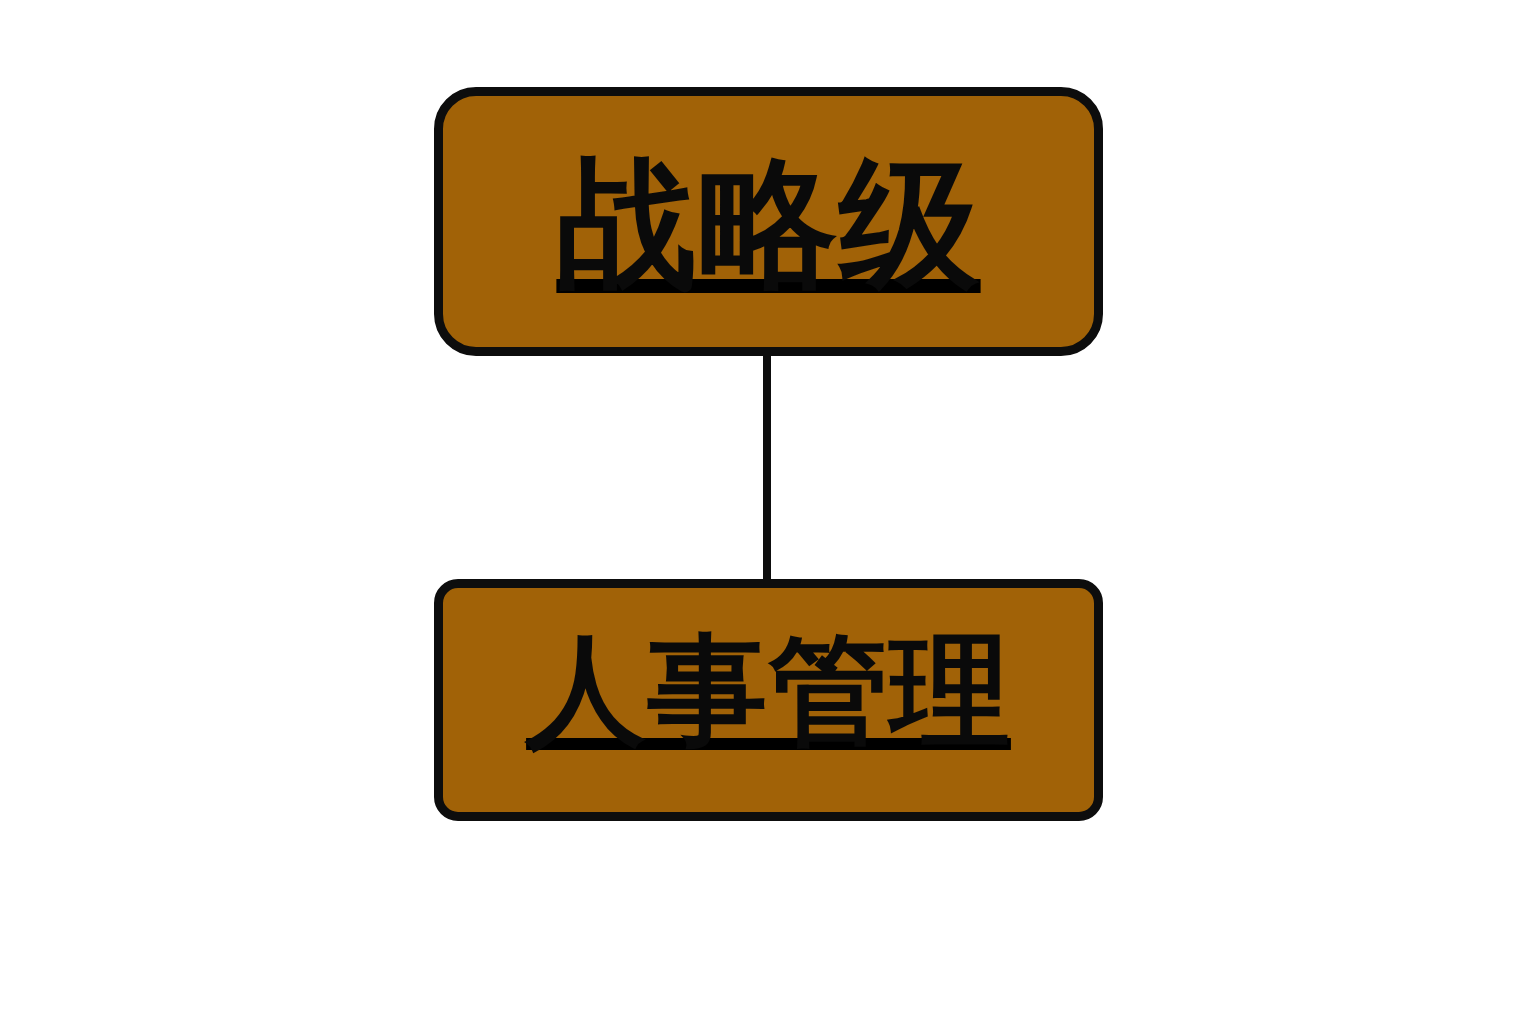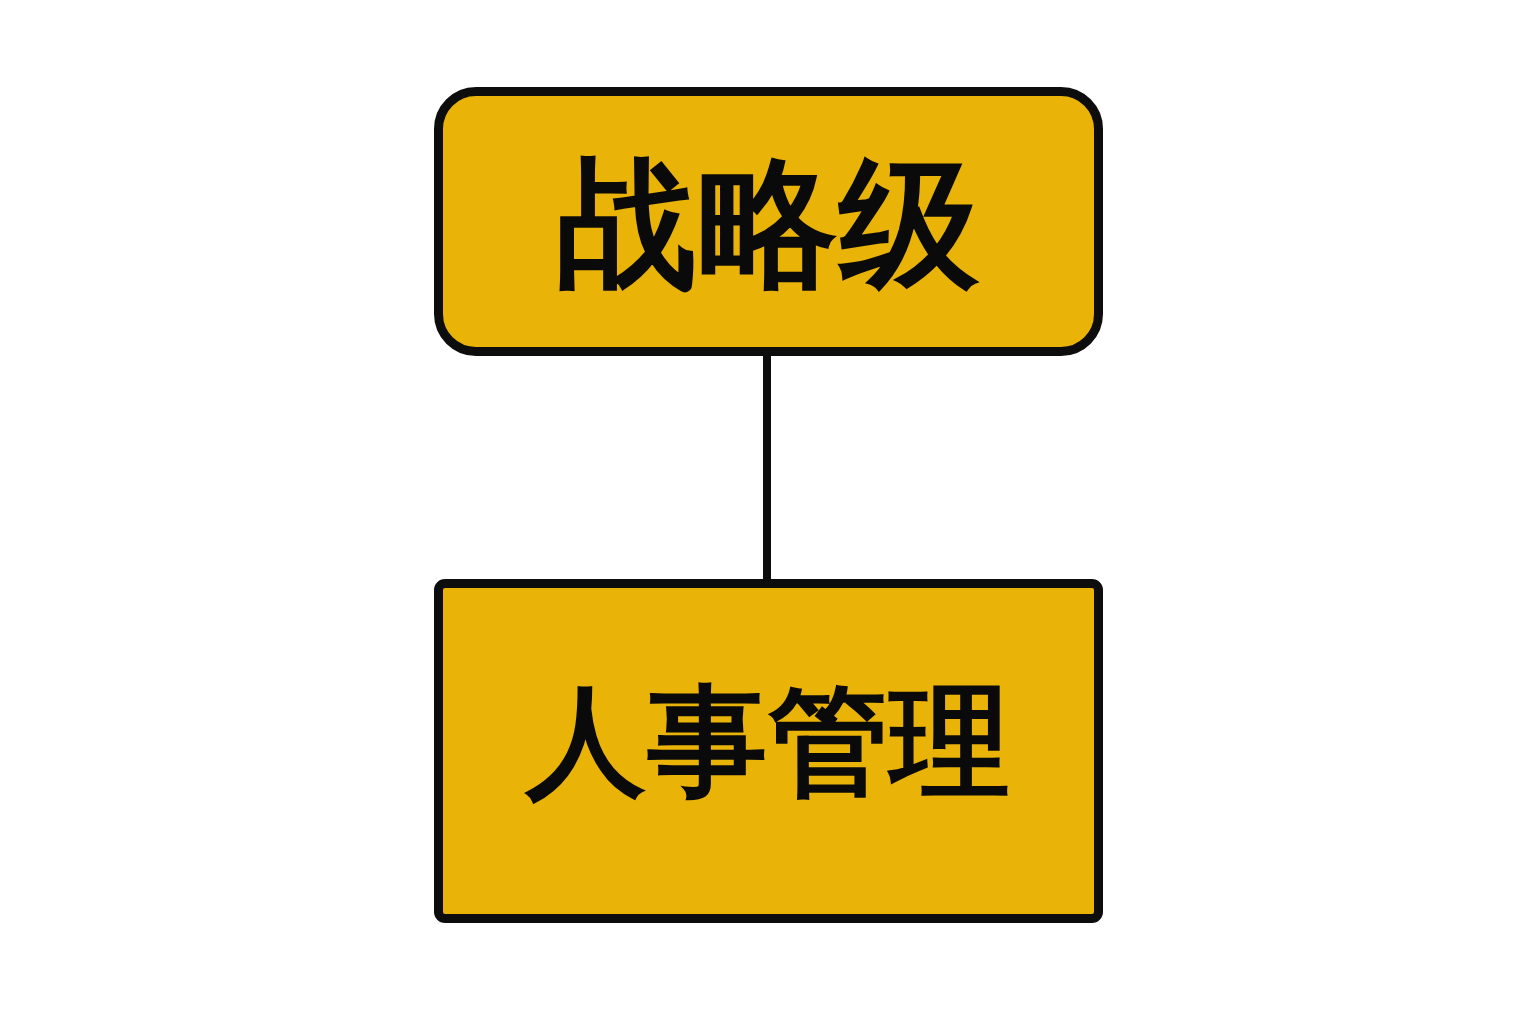--- a/index.html
+++ b/index.html
@@ -18,47 +18,48 @@
     position: relative;
     width: 1536px;
     height: 1024px;
     background: #ffffff;
   }
 
   
   .node {
     position: absolute;
     box-sizing: border-box;
-    background: #eab308;
+    background: #a16207;
     border-style: solid;
     border-color: #0d0d0d;
     display: flex;
     flex-direction: column;
     align-items: center;
     justify-content: center;
     text-align: center;
     z-index: 2;
+    text-decoration: underline;
   }
 
   #node-strategic {
     left: 434px;
     top: 87px;
     width: 669px;
     height: 269px;
     border-width: 9px;
     border-radius: 42px;
   }
 
   #node-personnel {
     left: 434px;
     top: 579px;
     width: 669px;
-    height: 344px;
+    height: 242px;
     border-width: 9px;
-    border-radius: 11px;
+    border-radius: 24px;
   }
 
   
   .node-label {
     color: #0a0a0a;
     font-weight: 700;
     line-height: 1.0;
     letter-spacing: 0.01em;
     white-space: nowrap;
     -webkit-font-smoothing: antialiased;

